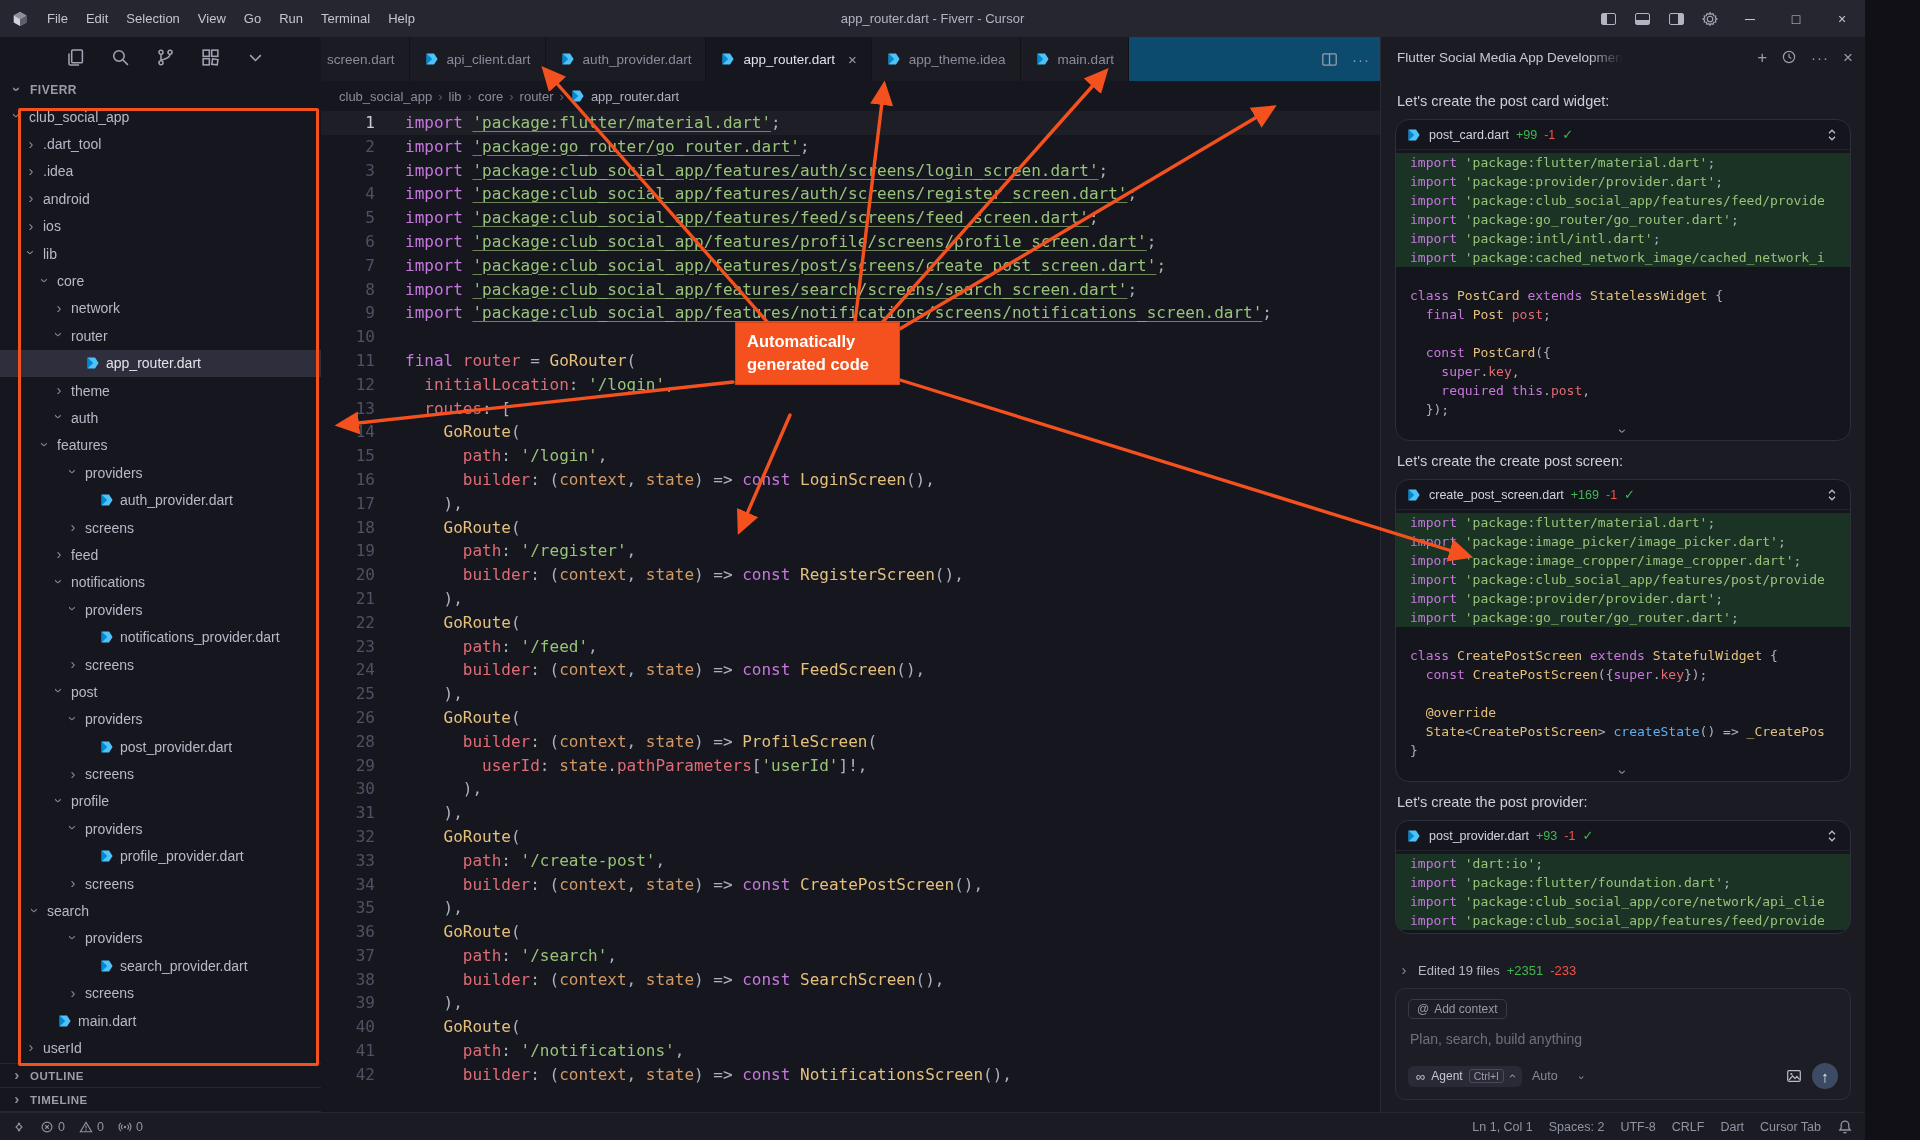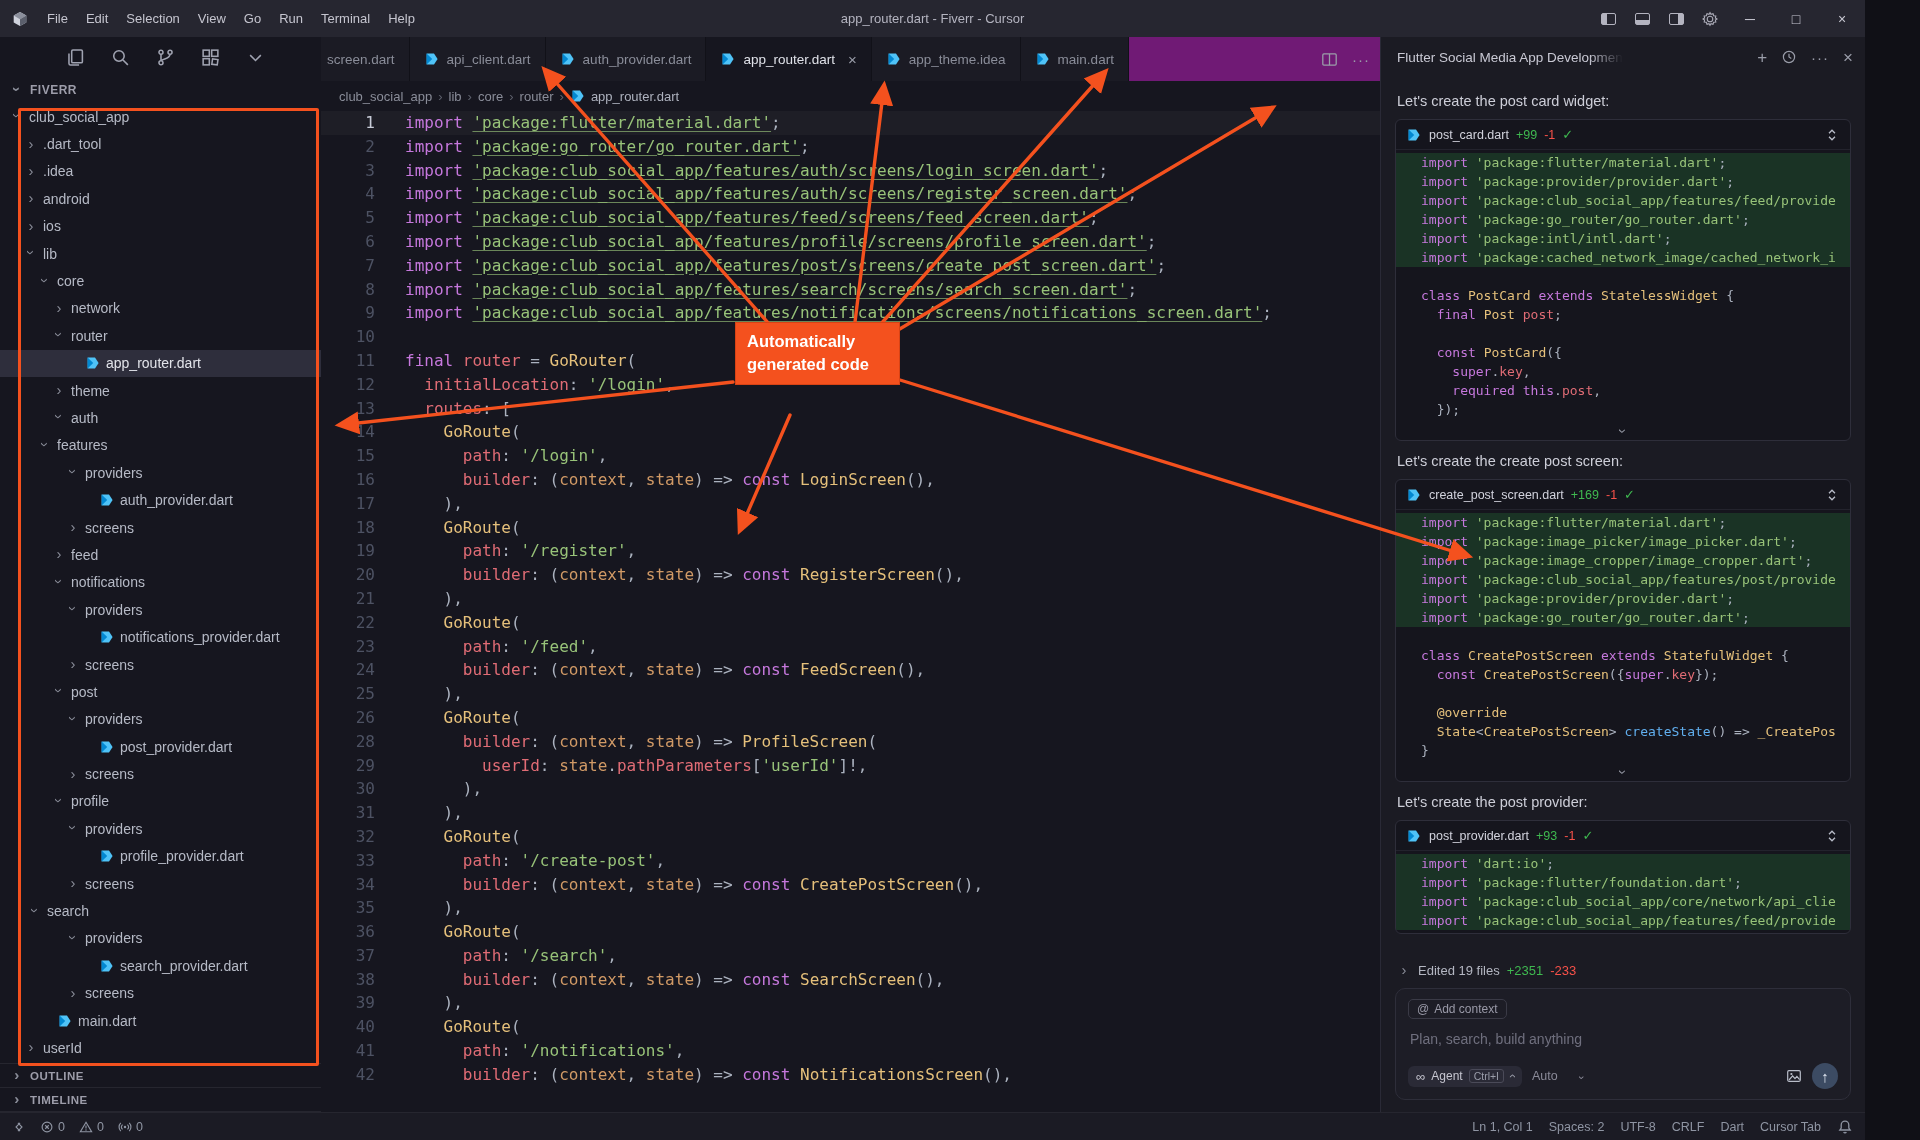--- a/index.html
+++ b/index.html
@@ -33,21 +33,21 @@
   .tree-row.selected{background:#2e2e3c;color:#e2e4ea}
   .chev{display:inline-block;width:14px;color:#8a8d99;font-size:15px;line-height:1;text-align:center;transform:translateY(-1px)}
   .chev.open{transform:rotate(90deg) translateX(-1px)}
   .chev-spacer{display:inline-block;width:14px}
   .ic-file{width:13px;height:13px;flex:0 0 auto}
   .side-bottom{flex:0 0 auto;border-top:1px solid #26262f}
   .side-sec{height:24px;display:flex;align-items:center;gap:6px;padding-left:10px;font-size:11.5px;font-weight:bold;letter-spacing:.5px;color:#9d9daa;border-bottom:1px solid #26262f}
 
   
   .editor-col{flex:1;min-width:0;display:flex;flex-direction:column;background:#16161f}
-  .tabstrip{height:44px;background:#701a75;display:flex;align-items:stretch;flex:0 0 auto;position:relative}
+  .tabstrip{height:44px;background:#0c4a6e;display:flex;align-items:stretch;flex:0 0 auto;position:relative}
   .tab{display:flex;align-items:center;gap:7px;padding:0 14px;font-size:13.5px;color:#8a8d99;background:#1b1b24;border-right:1px solid #111118;cursor:default;white-space:nowrap}
   .tab.active{background:#16161f;color:#dfe1e8}
   .tab.partial{padding-left:6px}
   .ic-tab{width:14px;height:14px}
   .tab-close{margin-left:6px;font-size:15px;color:#9a9da9}
   .tab-actions{position:absolute;right:10px;top:0;height:44px;display:flex;align-items:center;gap:14px;color:#9a9da9}
   .tab-actions .ic{width:17px;height:17px}
   .kebab{font-size:15px;letter-spacing:1px;color:#9a9da9}
 
   .breadcrumbs{height:30px;display:flex;align-items:center;gap:6px;padding-left:18px;font-size:13px;color:#8a8d99;flex:0 0 auto;position:relative}
@@ -72,31 +72,31 @@
 
   
   .chat{width:485px;flex:0 0 auto;background:#1b1b23;border-left:1px solid #2a2a36;display:flex;flex-direction:column;min-height:0}
   .chat-header{height:40px;display:flex;align-items:center;padding:0 12px 0 16px;flex:0 0 auto}
   .chat-title{font-size:13.5px;color:#c9c9d4;white-space:nowrap;overflow:hidden;max-width:310px;-webkit-mask-image:linear-gradient(90deg,#000 85%,transparent);mask-image:linear-gradient(90deg,#000 85%,transparent)}
   .chat-h-icons{margin-left:auto;display:flex;align-items:center;gap:14px;color:#9a9da9}
   .chat-h-icons .ic{width:16px;height:16px}
   .plus-g,.close-g{font-size:17px;line-height:1}
   .chat-scroll{flex:1;min-height:0;overflow:hidden;padding:4px 14px 0}
   .chat-msg{font-size:14.5px;color:#cdced8;margin:12px 2px 10px}
-  .code-card{border:1px solid #2e2e3a;border-radius:6px;background:#15151d;overflow:hidden;margin-bottom:4px}
+  .code-card{border:1px solid #2e2e3a;border-radius:14px;background:#15151d;overflow:hidden;margin-bottom:4px}
   .card-head{height:30px;display:flex;align-items:center;gap:7px;padding:0 10px;font-size:12.5px;border-bottom:1px solid #23232d}
   .ic-card{width:13px;height:13px}
   .card-file{color:#d2d3dd}
   .card-add{color:#3fb950}
   .card-del{color:#f85149}
   .card-check{color:#3fb950;font-size:13px}
   .card-spacer{flex:1}
   .ic-expand{width:13px;height:13px;color:#8a8d99}
   .card-body{font-family:"DejaVu Sans Mono",monospace;font-size:13px;line-height:19px;padding:3px 0}
-  .card-line{padding:0 25px;white-space:pre;overflow:hidden}
+  .card-line{padding:0 14px;white-space:pre;overflow:hidden}
   .card-line.add{background:rgba(46,160,67,.22)}
   .card-more{height:18px;display:flex;align-items:center;justify-content:center;color:#9a9da9}
   .chev-down{display:inline-block;transform:rotate(90deg);font-size:14px;line-height:1}
   .chat-bottom{flex:0 0 auto;padding:6px 14px 12px}
   .edited-row{display:flex;align-items:center;gap:7px;font-size:13px;color:#b4b7c2;margin:6px 2px 10px}
   .edited-add{color:#3fb950}
   .edited-del{color:#f85149}
   .chat-input{border:1px solid #2e2e3a;border-radius:10px;background:#1d1d26;padding:10px 12px}
   .ctx-chip{display:inline-flex;align-items:center;gap:5px;border:1px solid #3a3a46;border-radius:5px;padding:2px 8px;font-size:12px;color:#9a9aa8}
   .at-g{font-size:12px;color:#9a9aa8}

